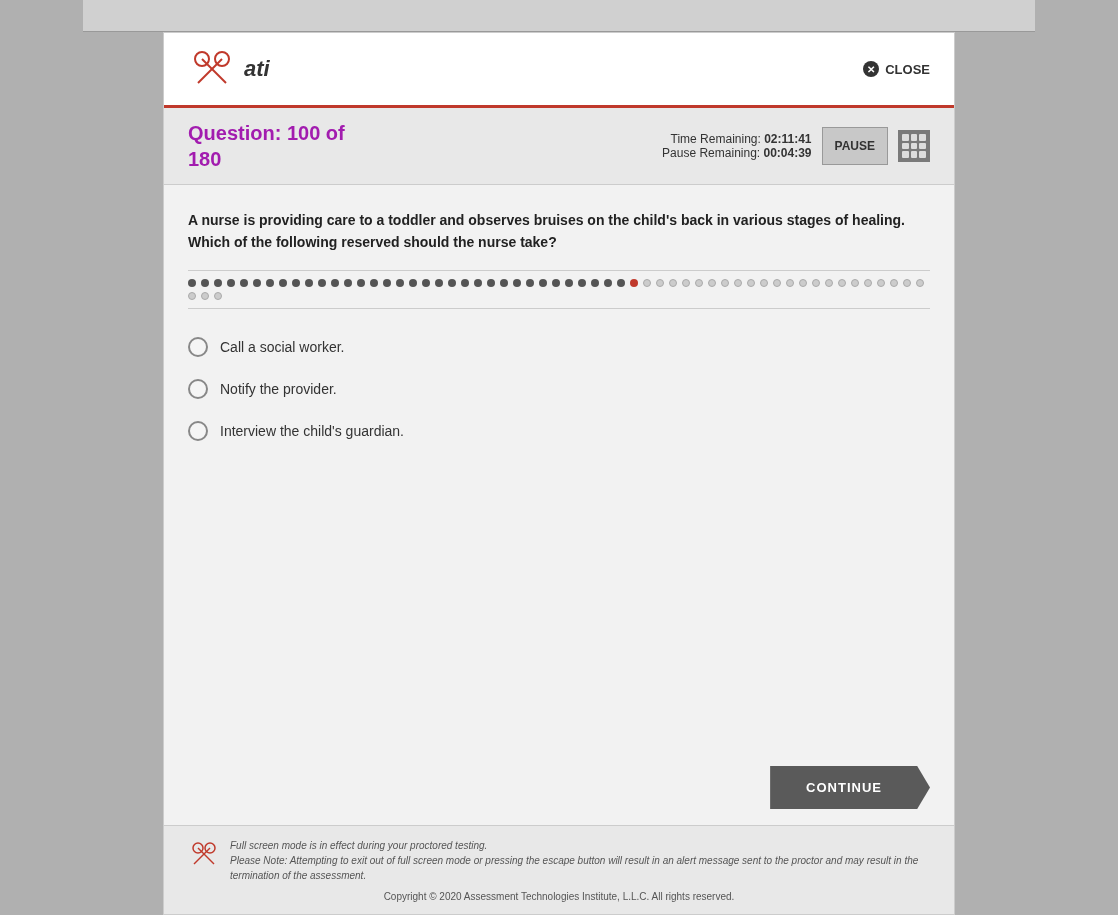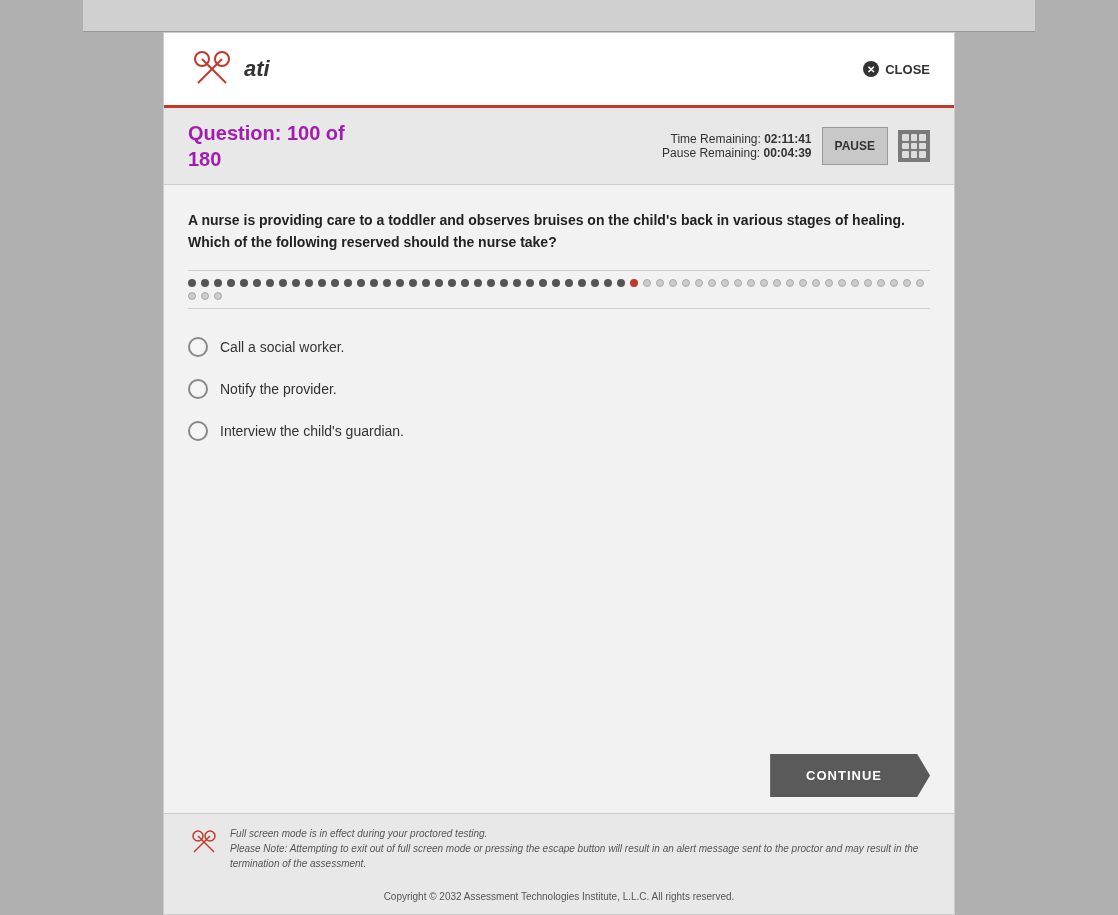--- a/index.html
+++ b/index.html
@@ -276,21 +276,21 @@
       padding-right: 48px;
     }
 
     
     .footer {
       background: #e8e8e8;
       border-top: 1px solid #ccc;
       padding: 12px 24px;
       display: flex;
       flex-direction: column;
-      gap: 16px;
+      gap: 4px;
     }
 
     .footer-warning {
       display: flex;
       align-items: flex-start;
       gap: 10px;
     }
 
     .footer-icon {
       width: 32px;
@@ -472,17 +472,17 @@
           <circle cx="10" cy="10" r="5" fill="none" stroke="#c0392b" stroke-width="1.5"></circle>
           <circle cx="22" cy="10" r="5" fill="none" stroke="#c0392b" stroke-width="1.5"></circle>
           <line x1="10" y1="10" x2="26" y2="26" stroke="#c0392b" stroke-width="1.5"></line>
           <line x1="22" y1="10" x2="6" y2="26" stroke="#c0392b" stroke-width="1.5"></line>
         </svg>
         <div class="footer-text">
           <div>Full screen mode is in effect during your proctored testing.</div>
           <div>Please Note: Attempting to exit out of full screen mode or pressing the escape button will result in an alert message sent to the proctor and may result in the termination of the assessment.</div>
         </div>
       </div>
-      <div class="footer-copyright">Copyright © 2032 Assessment Technologies Institute, L.L.C. All rights reserved.</div>
+      <div class="footer-copyright">Copyright © 2020 Assessment Technologies Institute, L.L.C. All rights reserved.</div>
     </div>
 
   </div>
 </div>
 
 </body></html>

